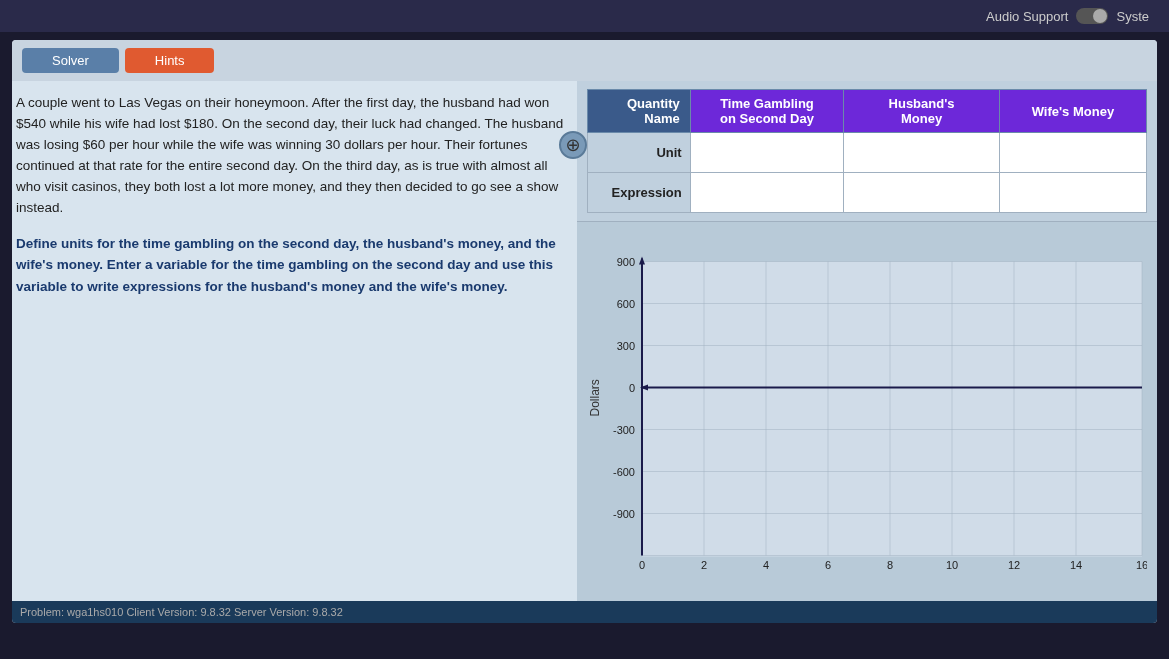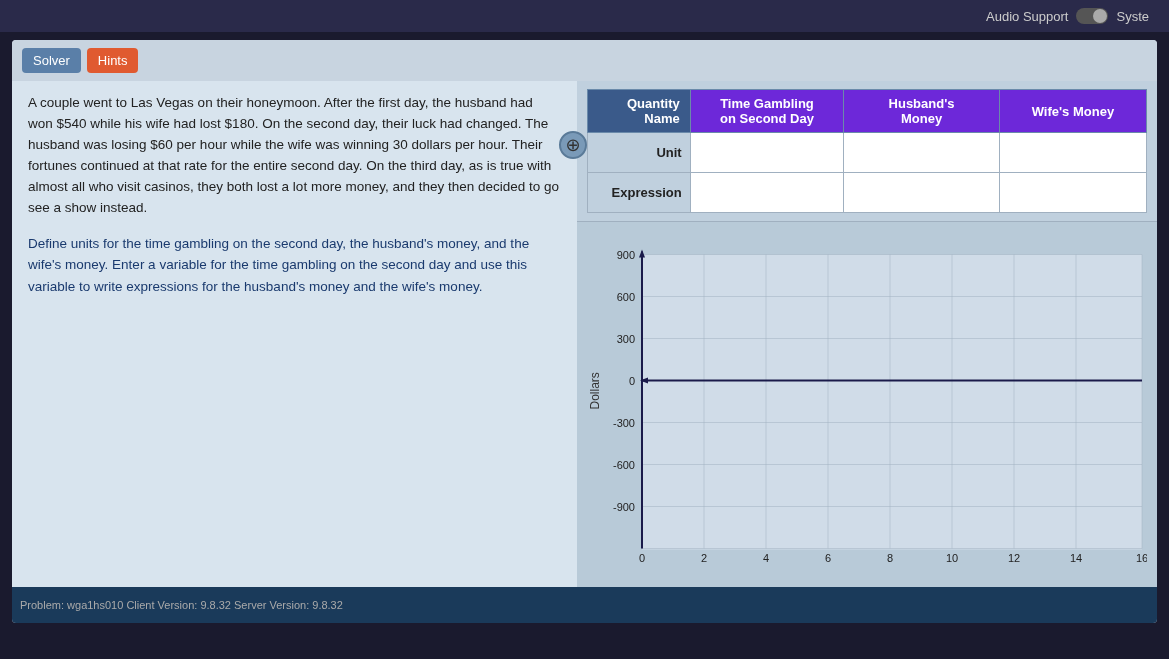--- a/index.html
+++ b/index.html
@@ -58,21 +58,21 @@
 
     
     .toolbar {
       display: flex;
       gap: 6px;
       padding: 8px 10px;
       background: #c8d4e0;
       align-items: center;
     }
     .btn {
-      padding: 5px 11px;
+      padding: 5px 30px;
       border: none;
       border-radius: 4px;
       font-size: 13px;
       cursor: pointer;
       font-weight: 500;
     }
     .btn-solver {
       background: #5a7fa8;
       color: white;
     }
@@ -89,32 +89,32 @@
     .body-split {
       display: flex;
       flex: 1;
       overflow: hidden;
     }
 
     
     .left-panel {
       width: 565px;
       background: #d8e4ee;
-      padding: 12px 16px;
+      padding: 12px 4px;
       font-size: 13.5px;
       color: #222;
       line-height: 1.55;
       overflow-y: auto;
       flex-shrink: 0;
     }
     .left-panel .problem-text {
       margin-bottom: 14px;
     }
     .left-panel .instructions {
-      font-weight: normal;
+      font-weight: bold;
       color: #1a3a6e;
       margin-bottom: 14px;
       line-height: 1.6;
     }
     .left-panel .question {
       font-size: 13px;
       color: #222;
     }
 
     
@@ -201,21 +201,21 @@
     .chart-svg {
       width: 100%;
       height: 100%;
     }
 
     
     .status-bar {
       background: #1a3a5a;
       color: #aaa;
       font-size: 11px;
-      padding: 18px 8px;
+      padding: 4px 8px;
       height: 22px;
       display: flex;
       align-items: center;
     }
   </style>
 </head>
 <body>
 
 <div class="top-bar">
   <span class="top-bar-label">Audio Support</span>

